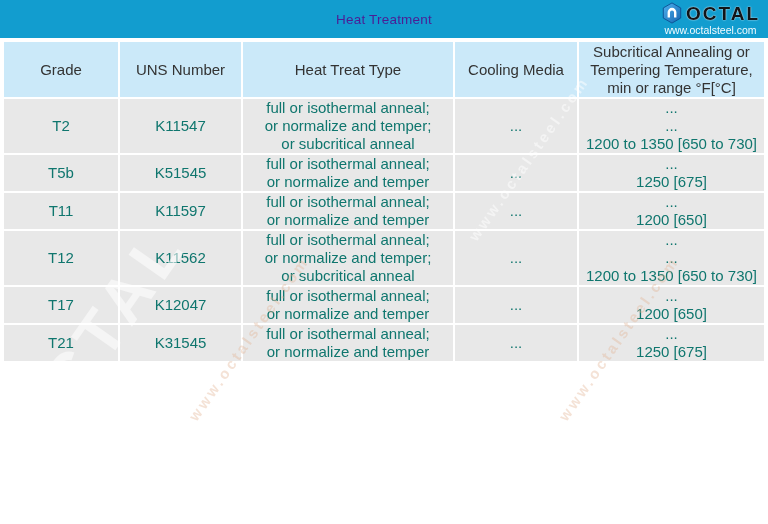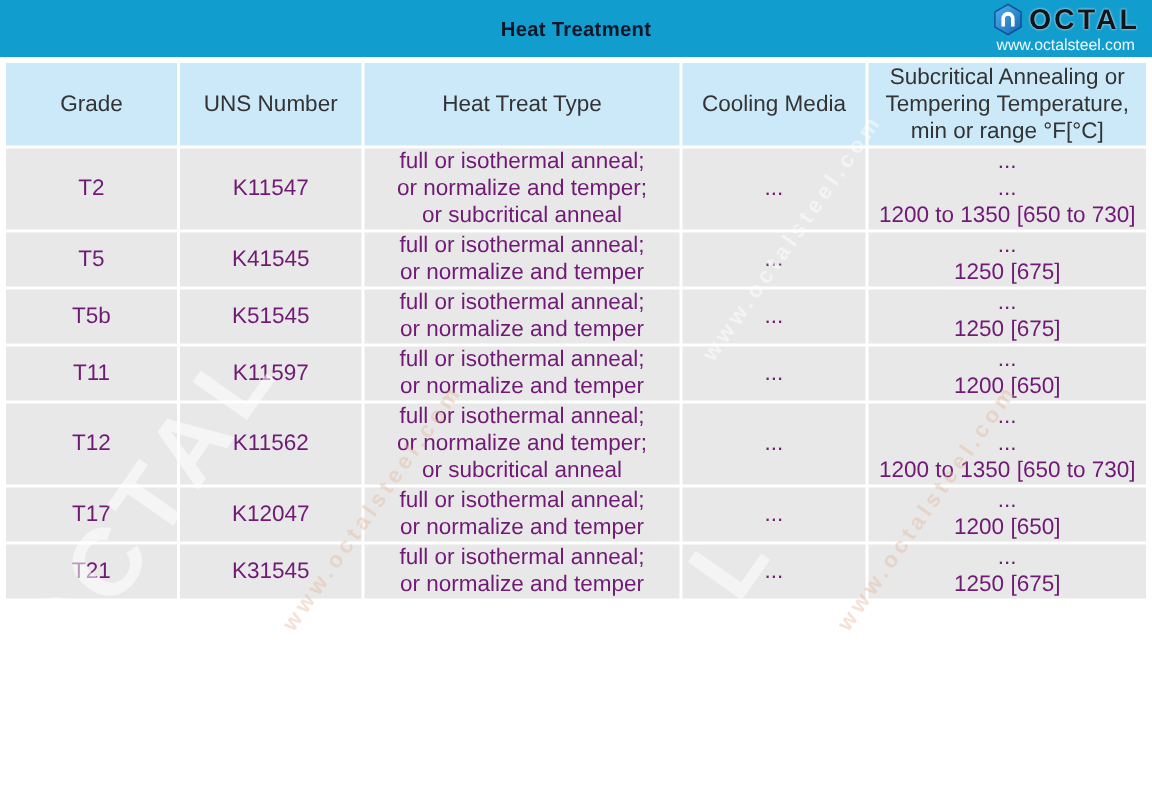--- a/index.html
+++ b/index.html
@@ -13,21 +13,21 @@
   .page { position: relative; width: 768px; height: 524px; background: #ffffff; overflow: hidden; }
 
   
   .banner {
     position: relative;
     width: 768px; height: 38px;
     background: #129dcf;
     display: flex; align-items: center; justify-content: center;
   }
   .banner-title {
-    color: #0f172a; font-size: 13.5px; letter-spacing: 0.2px; font-weight: bold;
+    color: #4c1d95; font-size: 13.5px; letter-spacing: 0.2px;
   }
   .logo {
     position: absolute; right: 8px; top: 2px;
     display: flex; flex-direction: column; align-items: center;
     line-height: 1;
   }
   .logo-top { display: flex; align-items: center; gap: 3px; }
   .logo-icon { width: 22px; height: 22px; display: inline-block; }
   .logo-text {
     font-size: 19px; font-weight: bold; letter-spacing: 2px;
@@ -50,21 +50,21 @@
     font-size: 15px; line-height: 18px;
     font-weight: normal;
     padding: 0 2px;
     overflow: hidden;
   }
   table.ht th {
     background: #cbe9f9;
     height: 55px;
     color: #333;
   }
-  table.ht td { background: #e8e8e8; color: #701a75; }
+  table.ht td { background: #e8e8e8; color: #0f766e; }
   tr.hl td { background: #fbfbfb; }
   td.multi, th.multi { white-space: pre-line; }
   tr.h3 td { height: 54px; }
   tr.h2 td { height: 36px; }
   tr.h1 td { height: 18px; }
 
   
   .footnote {
     margin: 6px 0 0 6px;
     font-size: 13px; color: #222;
@@ -139,29 +139,20 @@
         <td>K11547</td>
         <td class="multi">full or isothermal anneal;
 or normalize and temper;
 or subcritical anneal</td>
         <td>...</td>
         <td class="multi">...
 ...
 1200 to 1350 [650 to 730]</td>
       </tr>
       <tr class="h2">
-        <td>T5</td>
-        <td>K41545</td>
-        <td class="multi">full or isothermal anneal;
-or normalize and temper</td>
-        <td>...</td>
-        <td class="multi">...
-1250 [675]</td>
-      </tr>
-      <tr class="h2">
         <td>T5b</td>
         <td>K51545</td>
         <td class="multi">full or isothermal anneal;
 or normalize and temper</td>
         <td>...</td>
         <td class="multi">...
 1250 [675]</td>
       </tr>
       <tr class="h2">
         <td>T11</td>

